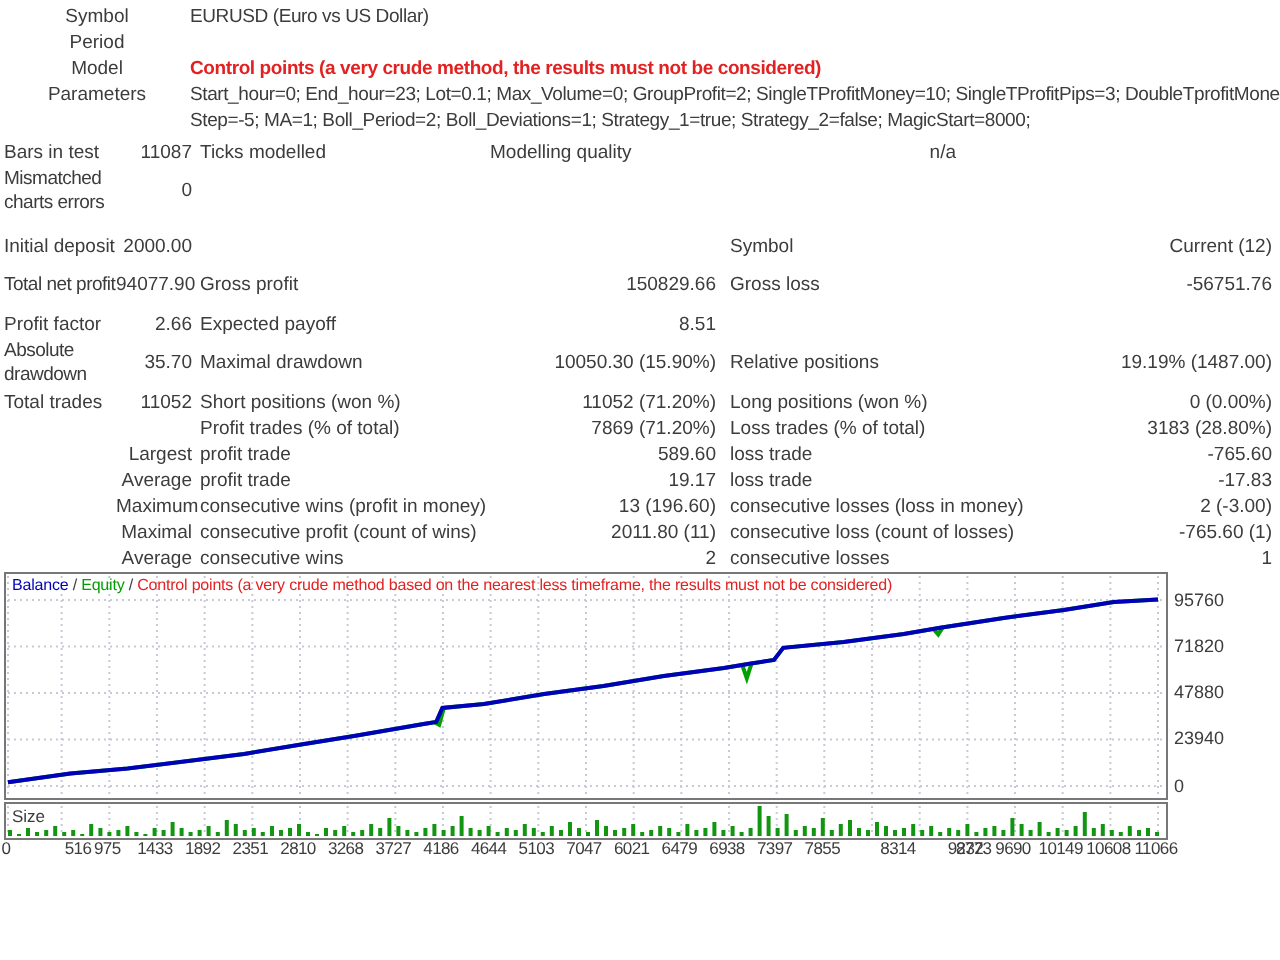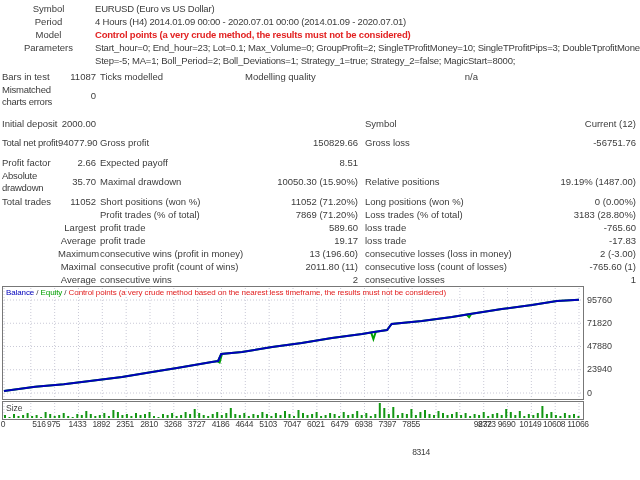--- a/index.html
+++ b/index.html
@@ -41,21 +41,20 @@
 </head>
 <body>
 
 <div id="header-rows">
     <div class="hrow">
       <span class="hl">Symbol</span>
       <span class="hv">EURUSD (Euro vs US Dollar)</span>
     </div>
     <div class="hrow">
       <span class="hl">Period</span>
-      <span class="hv">4 Hours (H4) 2014.01.09 00:00 - 2020.07.01 00:00 (2014.01.09 - 2020.07.01)</span>
     </div>
     <div class="hrow">
       <span class="hl">Model</span>
       <span class="hv red">Control points (a very crude method, the results must not be considered)</span>
     </div>
     <div class="hrow">
       <span class="hl">Parameters</span>
       <span class="hv">Start_hour=0; End_hour=23; Lot=0.1; Max_Volume=0; GroupProfit=2; SingleTProfitMoney=10; SingleTProfitPips=3; DoubleTprofitMoney=3;<br>Step=-5; MA=1; Boll_Period=2; Boll_Deviations=1; Strategy_1=true; Strategy_2=false; MagicStart=8000;</span>
     </div>
   </div>
@@ -382,21 +381,21 @@
       <span class="xlab" style="left: 196.659px;">3727</span>
       <span class="xlab" style="left: 220.509px;">4186</span>
       <span class="xlab" style="left: 244.307px;">4644</span>
       <span class="xlab" style="left: 268.157px;">5103</span>
       <span class="xlab" style="left: 292.007px;">7047</span>
       <span class="xlab" style="left: 315.857px;">6021</span>
       <span class="xlab" style="left: 339.655px;">6479</span>
       <span class="xlab" style="left: 363.505px;">6938</span>
       <span class="xlab" style="left: 387.355px;">7397</span>
       <span class="xlab" style="left: 411.153px;">7855</span>
-      <span class="xlab" style="left: 421px; margin-top: 28px;">8314</span>
+      <span class="xlab" style="left: 449px;">8314</span>
       <span class="xlab" style="left: 458.854px; margin-left: 28px;">8773</span>
       <span class="xlab" style="left: 482.704px;">9232</span>
       <span class="xlab" style="left: 506.502px;">9690</span>
       <span class="xlab" style="left: 530.352px;">10149</span>
       <span class="xlab" style="left: 554.202px;">10608</span>
       <span class="xlab" style="left: 578px;">11066</span>
     </div>
 </div>
 
 </body></html>

